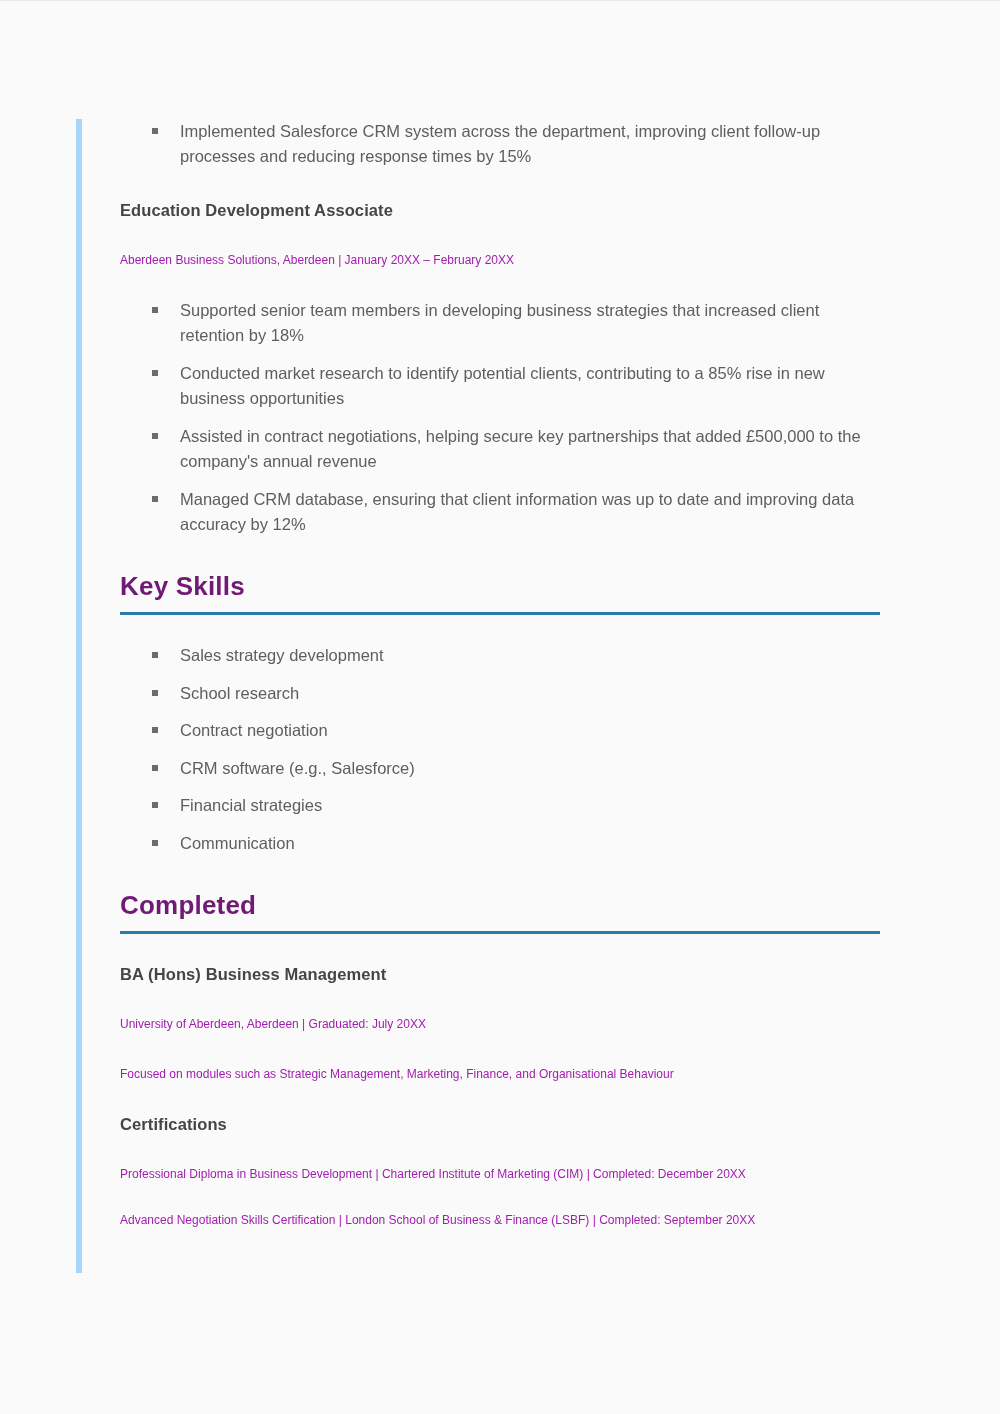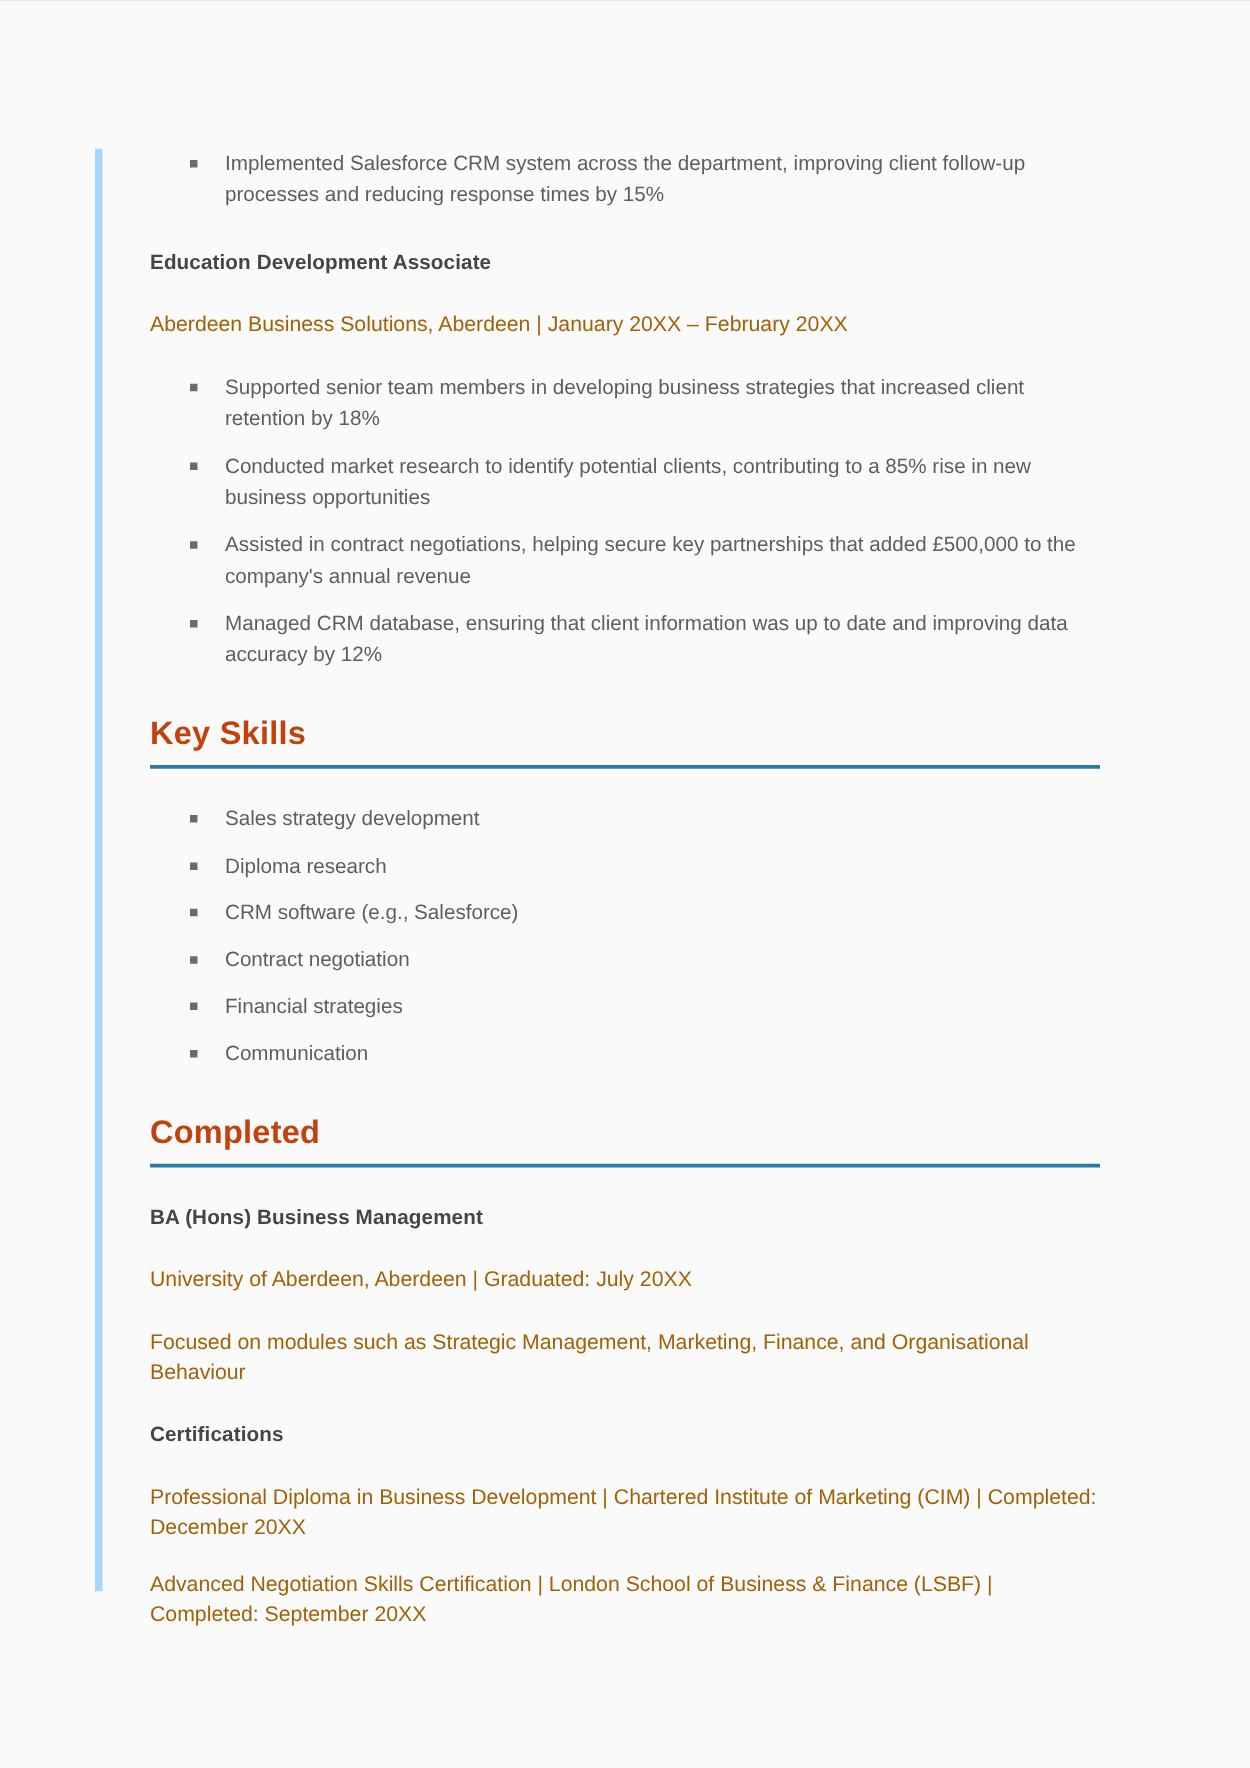--- a/index.html
+++ b/index.html
@@ -35,40 +35,40 @@
 
   .content {
     position: absolute;
     left: 120px;
     top: 118px;
     width: 760px;
   }
 
   
   .para {
-    font-size: 17px;
+    font-size: 12px;
     line-height: 24px;
-    color: #a16207;
+    color: #a21caf;
     margin: 0;
   }
 
   .sub-heading {
     font-size: 16.5px;
     line-height: 24px;
     font-weight: bold;
     color: #454545;
     margin: 0;
     letter-spacing: 0.1px;
   }
 
   .section-heading {
     font-size: 26px;
     line-height: 32px;
     font-weight: bold;
-    color: #c2410c;
+    color: #701a75;
     margin: 0;
     letter-spacing: 0.2px;
   }
 
   .section-rule {
     height: 3px;
     background: #2b7aa8;
     width: 760px;
     margin: 0;
   }
@@ -160,29 +160,29 @@
 
     <div class="gap-28"></div>
 
     <ul class="bullets loose">
       <li>
         <span class="sq"></span>
         <span>Sales strategy development</span>
       </li>
       <li>
         <span class="sq"></span>
-        <span>Diploma research</span>
+        <span>School research</span>
+      </li>
+      <li>
+        <span class="sq"></span>
+        <span>Contract negotiation</span>
       </li>
       <li>
         <span class="sq"></span>
         <span>CRM software (e.g., Salesforce)</span>
-      </li>
-      <li>
-        <span class="sq"></span>
-        <span>Contract negotiation</span>
       </li>
       <li>
         <span class="sq"></span>
         <span>Financial strategies</span>
       </li>
       <li>
         <span class="sq"></span>
         <span>Communication</span>
       </li>
     </ul>

